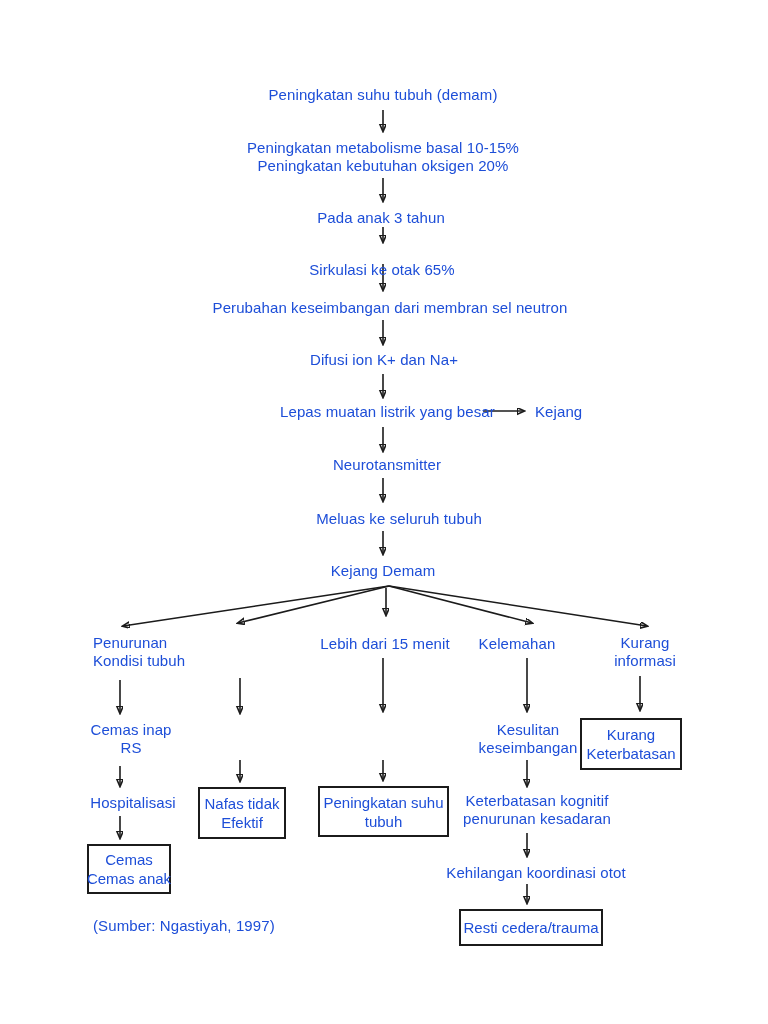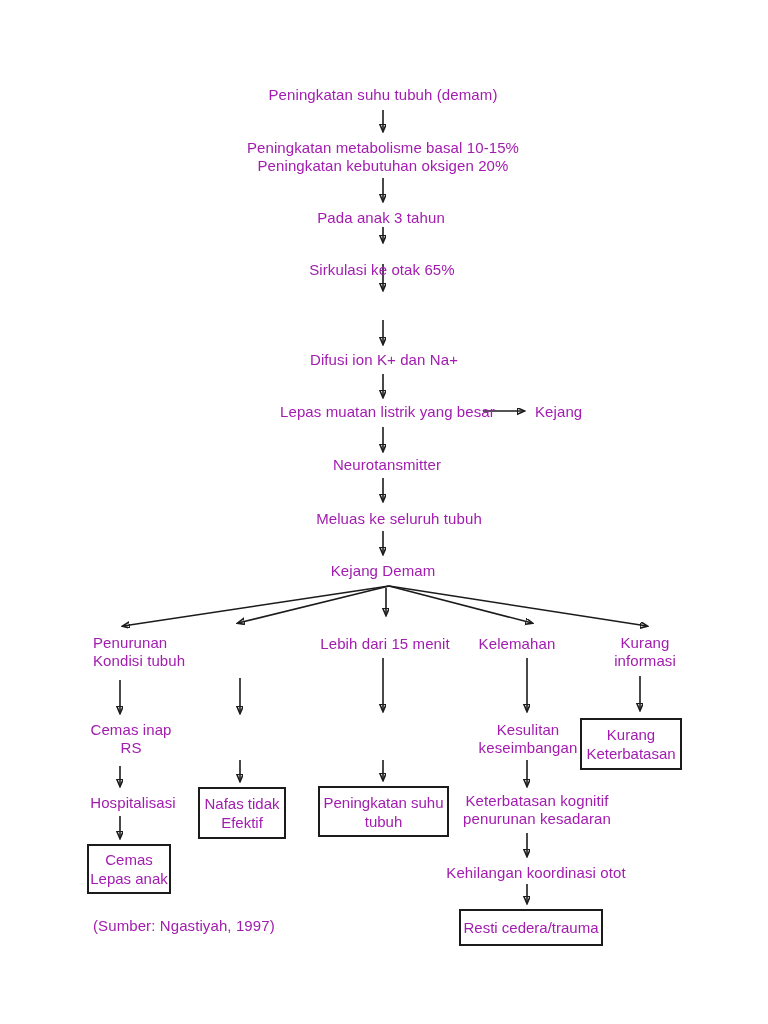--- a/index.html
+++ b/index.html
@@ -1,20 +1,20 @@
 <!DOCTYPE html>
 <html><head>
 <meta charset="utf-8">
 <style>
   html,body{margin:0;padding:0;background:#e8e8e8;}
   #page{
     position:relative;width:768px;height:1024px;margin:0 auto;
     background:#ffffff;overflow:hidden;
     font-family:"Liberation Sans","DejaVu Sans",sans-serif;
-    color:#a21caf;
+    color:#1d4ed8;
   }
   #arrows{position:absolute;left:0;top:0;pointer-events:none;}
   #arrows line, #arrows path{stroke:#1b1b1b;stroke-width:1.6;fill:none;}
   .t{
     position:absolute;font-size:15px;line-height:18px;
     white-space:nowrap;letter-spacing:.1px;
   }
   .t span{display:block;}
   .c{transform:translateX(-50%);text-align:center;}
   .box{
@@ -76,20 +76,23 @@
   <div class="t c" style="left:383px;top:139px">
       <span>Peningkatan metabolisme basal 10-15%</span>
       <span>Peningkatan kebutuhan oksigen 20%</span>
     </div>
   <div class="t c" style="left:381px;top:209px">
       <span>Pada anak 3 tahun</span>
     </div>
   <div class="t c" style="left:382px;top:261px">
       <span>Sirkulasi ke otak 65%</span>
     </div>
+  <div class="t c" style="left:390px;top:299px">
+      <span>Perubahan keseimbangan dari membran sel neutron</span>
+    </div>
   <div class="t c" style="left:384px;top:351px">
       <span>Difusi ion K+ dan Na+</span>
     </div>
   <div class="t" style="left:280px;top:403px">
       <span>Lepas muatan listrik yang besar</span>
     </div>
   <div class="t" style="left:535px;top:403px">
       <span>Kejang</span>
     </div>
   <div class="t c" style="left:387px;top:456px">
@@ -108,21 +111,21 @@
     </div>
   <div class="t c" style="left:131px;top:721px">
       <span>Cemas inap</span>
       <span>RS</span>
     </div>
   <div class="t c" style="left:133px;top:794px">
       <span>Hospitalisasi</span>
     </div>
   <div class="box" style="left:87px;top:844px;width:80px;height:46px">
       <span>Cemas</span>
-      <span>Lepas anak</span>
+      <span>Cemas anak</span>
     </div>
 
   <div class="box" style="left:198px;top:787px;width:84px;height:48px">
       <span>Nafas tidak</span>
       <span>Efektif</span>
     </div>
 
   <div class="t c" style="left:385px;top:635px">
       <span>Lebih dari 15 menit</span>
     </div>

